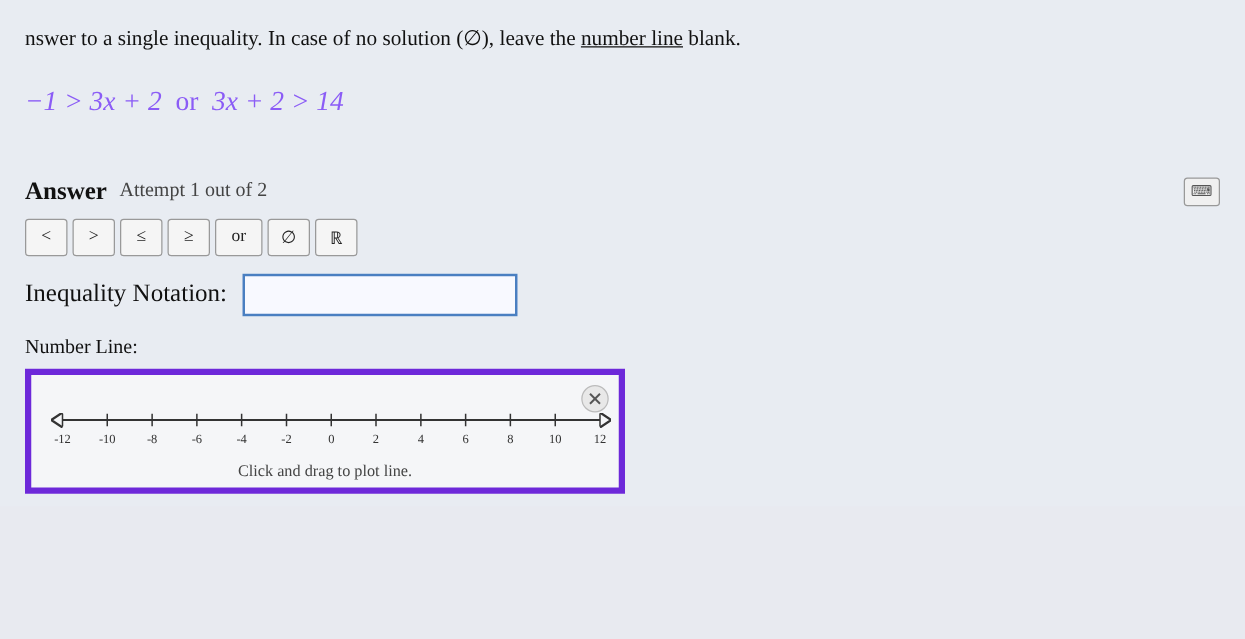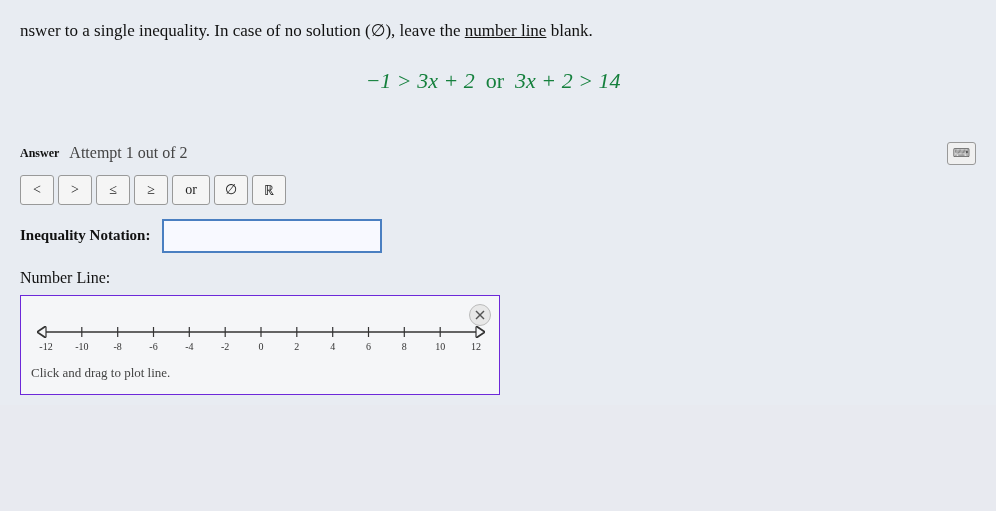--- a/index.html
+++ b/index.html
@@ -33,23 +33,23 @@
       line-height: 1.5;
       padding: 8px 0 10px 0;
       border-bottom: none;
     }
 
     .instruction-text .underline {
       text-decoration: underline;
     }
 
     .equation-line {
-      text-align: center;
+      text-align: left;
       font-size: 22px;
-      color: #15803d;
+      color: #8b5cf6;
       margin: 14px 0 18px 0;
       font-style: italic;
     }
 
     .equation-line .operator-word {
       font-style: normal;
       font-family: Georgia, serif;
     }
 
     .answer-section {
@@ -59,21 +59,21 @@
 
     .answer-header {
       display: flex;
       align-items: center;
       gap: 10px;
       margin-bottom: 10px;
     }
 
     .answer-label {
       font-weight: bold;
-      font-size: 12px;
+      font-size: 20px;
       color: #111;
     }
 
     .attempt-text {
       font-size: 16px;
       color: #444;
     }
 
     .keyboard-icon {
       margin-left: auto;
@@ -108,23 +108,23 @@
     }
 
     .inequality-notation-row {
       display: flex;
       align-items: center;
       gap: 12px;
       margin-bottom: 14px;
     }
 
     .inequality-label {
-      font-size: 15px;
-      color: #111;
-      font-weight: bold;
+      font-size: 20px;
+      color: #111;
+      font-weight: normal;
     }
 
     .notation-input {
       width: 220px;
       height: 34px;
       border: 2px solid #4a7fc1;
       background: #f8f9ff;
       outline: none;
       font-size: 15px;
       padding: 2px 8px;
@@ -135,21 +135,21 @@
     }
 
     .number-line-label {
       font-size: 16px;
       color: #111;
       margin-bottom: 8px;
     }
 
     .number-line-container {
       background: #f5f6f8;
-      border: 1px solid #6d28d9;
+      border: 5px solid #6d28d9;
       width: 480px;
       height: 100px;
       position: relative;
       padding: 10px;
     }
 
     .number-line-svg {
       width: 460px;
       height: 55px;
       display: block;
@@ -167,20 +167,21 @@
       background: #e8e8e8;
       display: flex;
       align-items: center;
       justify-content: center;
       font-size: 11px;
       cursor: pointer;
       color: #555;
     }
 
     .number-line-caption {
+      text-align: center;
       font-size: 13px;
       color: #444;
       margin-top: 4px;
     }
   </style>
 </head>
 <body>
 
 <div class="page-container">
 

